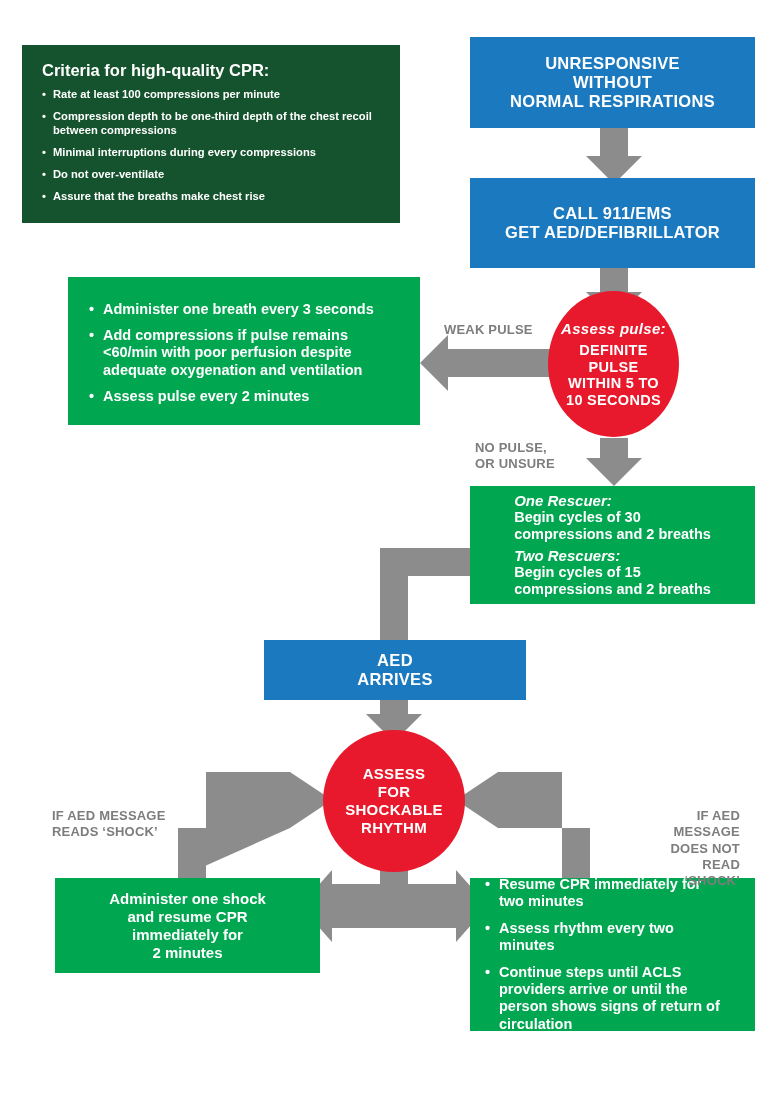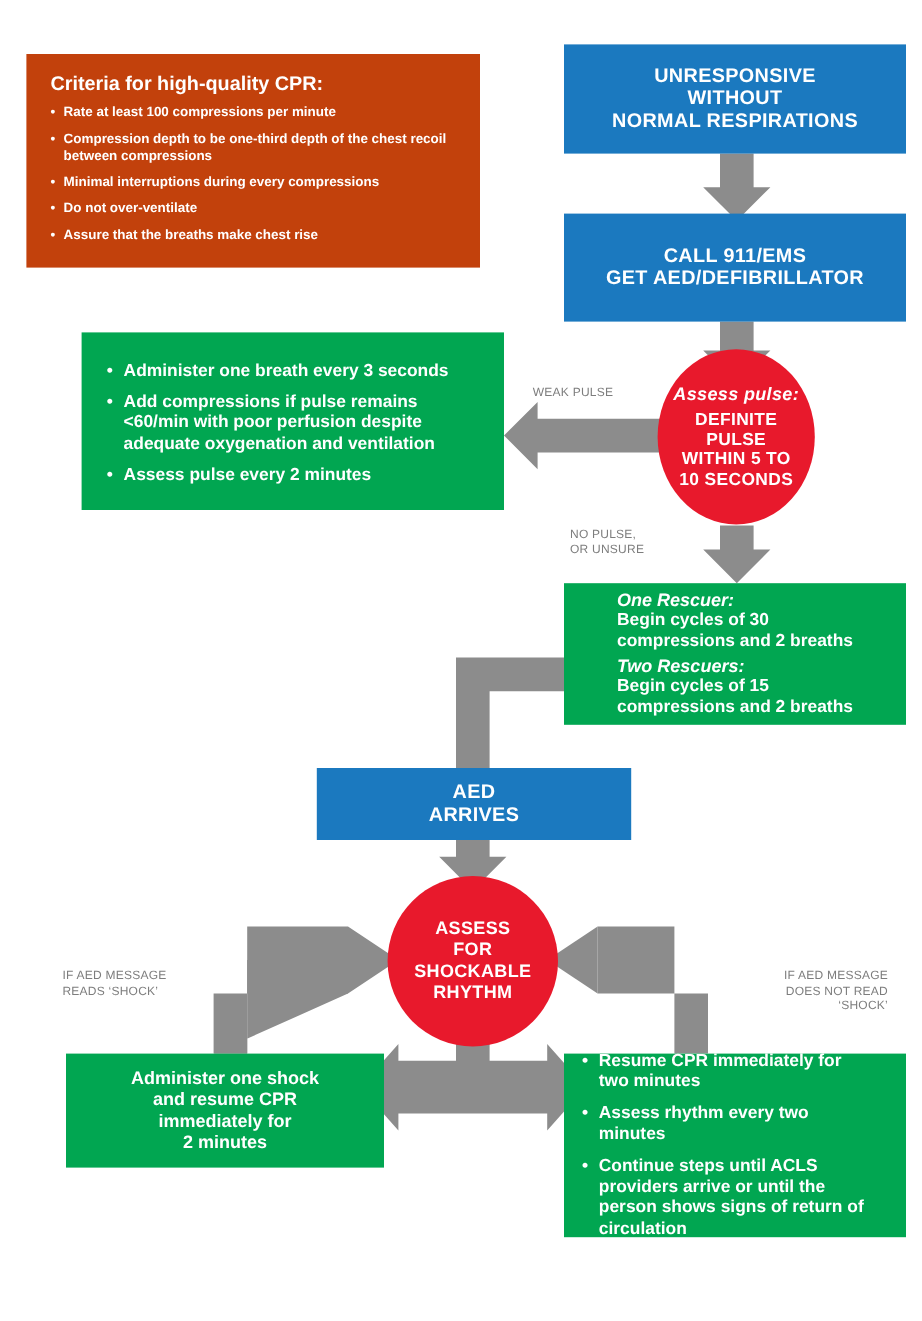--- a/index.html
+++ b/index.html
@@ -10,36 +10,36 @@
   .node{position:absolute;box-sizing:border-box;display:flex;
         align-items:center;justify-content:center;color:#ffffff;}
   .blue{background:#1b79bf;}
   .green{background:#01a651;}
   .red{background:#e8192c;}
 
   .caps{font-weight:bold;text-align:center;letter-spacing:.3px;line-height:1.16;}
 
   
   #criteria{position:absolute;left:22px;top:45px;width:378px;height:178px;
-            background:#c2410c;color:#fff;padding:16px 18px 10px 20px;
+            background:#14532d;color:#fff;padding:16px 18px 10px 20px;
             box-sizing:border-box;}
   #criteria h2{margin:0 0 9px 0;font-size:16.5px;font-weight:bold;line-height:1.1;}
   #criteria ul{margin:0;padding:0;list-style:none;}
   #criteria li{font-size:11.2px;font-weight:bold;line-height:1.24;
                margin-bottom:8px;padding-left:11px;position:relative;}
   #criteria li:before{content:"\2022";position:absolute;left:0;top:0;}
   .bulletlist{list-style:none;margin:0;padding:0;width:100%;}
   .bulletlist li{position:relative;padding-left:15px;margin-bottom:9px;
                  font-weight:bold;line-height:1.2;}
   .bulletlist li:last-child{margin-bottom:0;}
   .bulletlist li:before{content:"\2022";position:absolute;left:1px;top:0;}
 
   .ital{font-style:italic;font-weight:bold;}
 
-  .lbl{position:absolute;color:#7d7d7d;font-weight:normal;font-size:10px;
+  .lbl{position:absolute;color:#7d7d7d;font-weight:bold;font-size:13px;
        line-height:1.25;letter-spacing:.2px;}
 
   svg#arrows{position:absolute;left:0;top:0;width:768px;height:1101px;
              pointer-events:none;}
   .ar{fill:#8c8c8c;}
 </style>
 </head>
 <body>
 
 <div id="stage">

